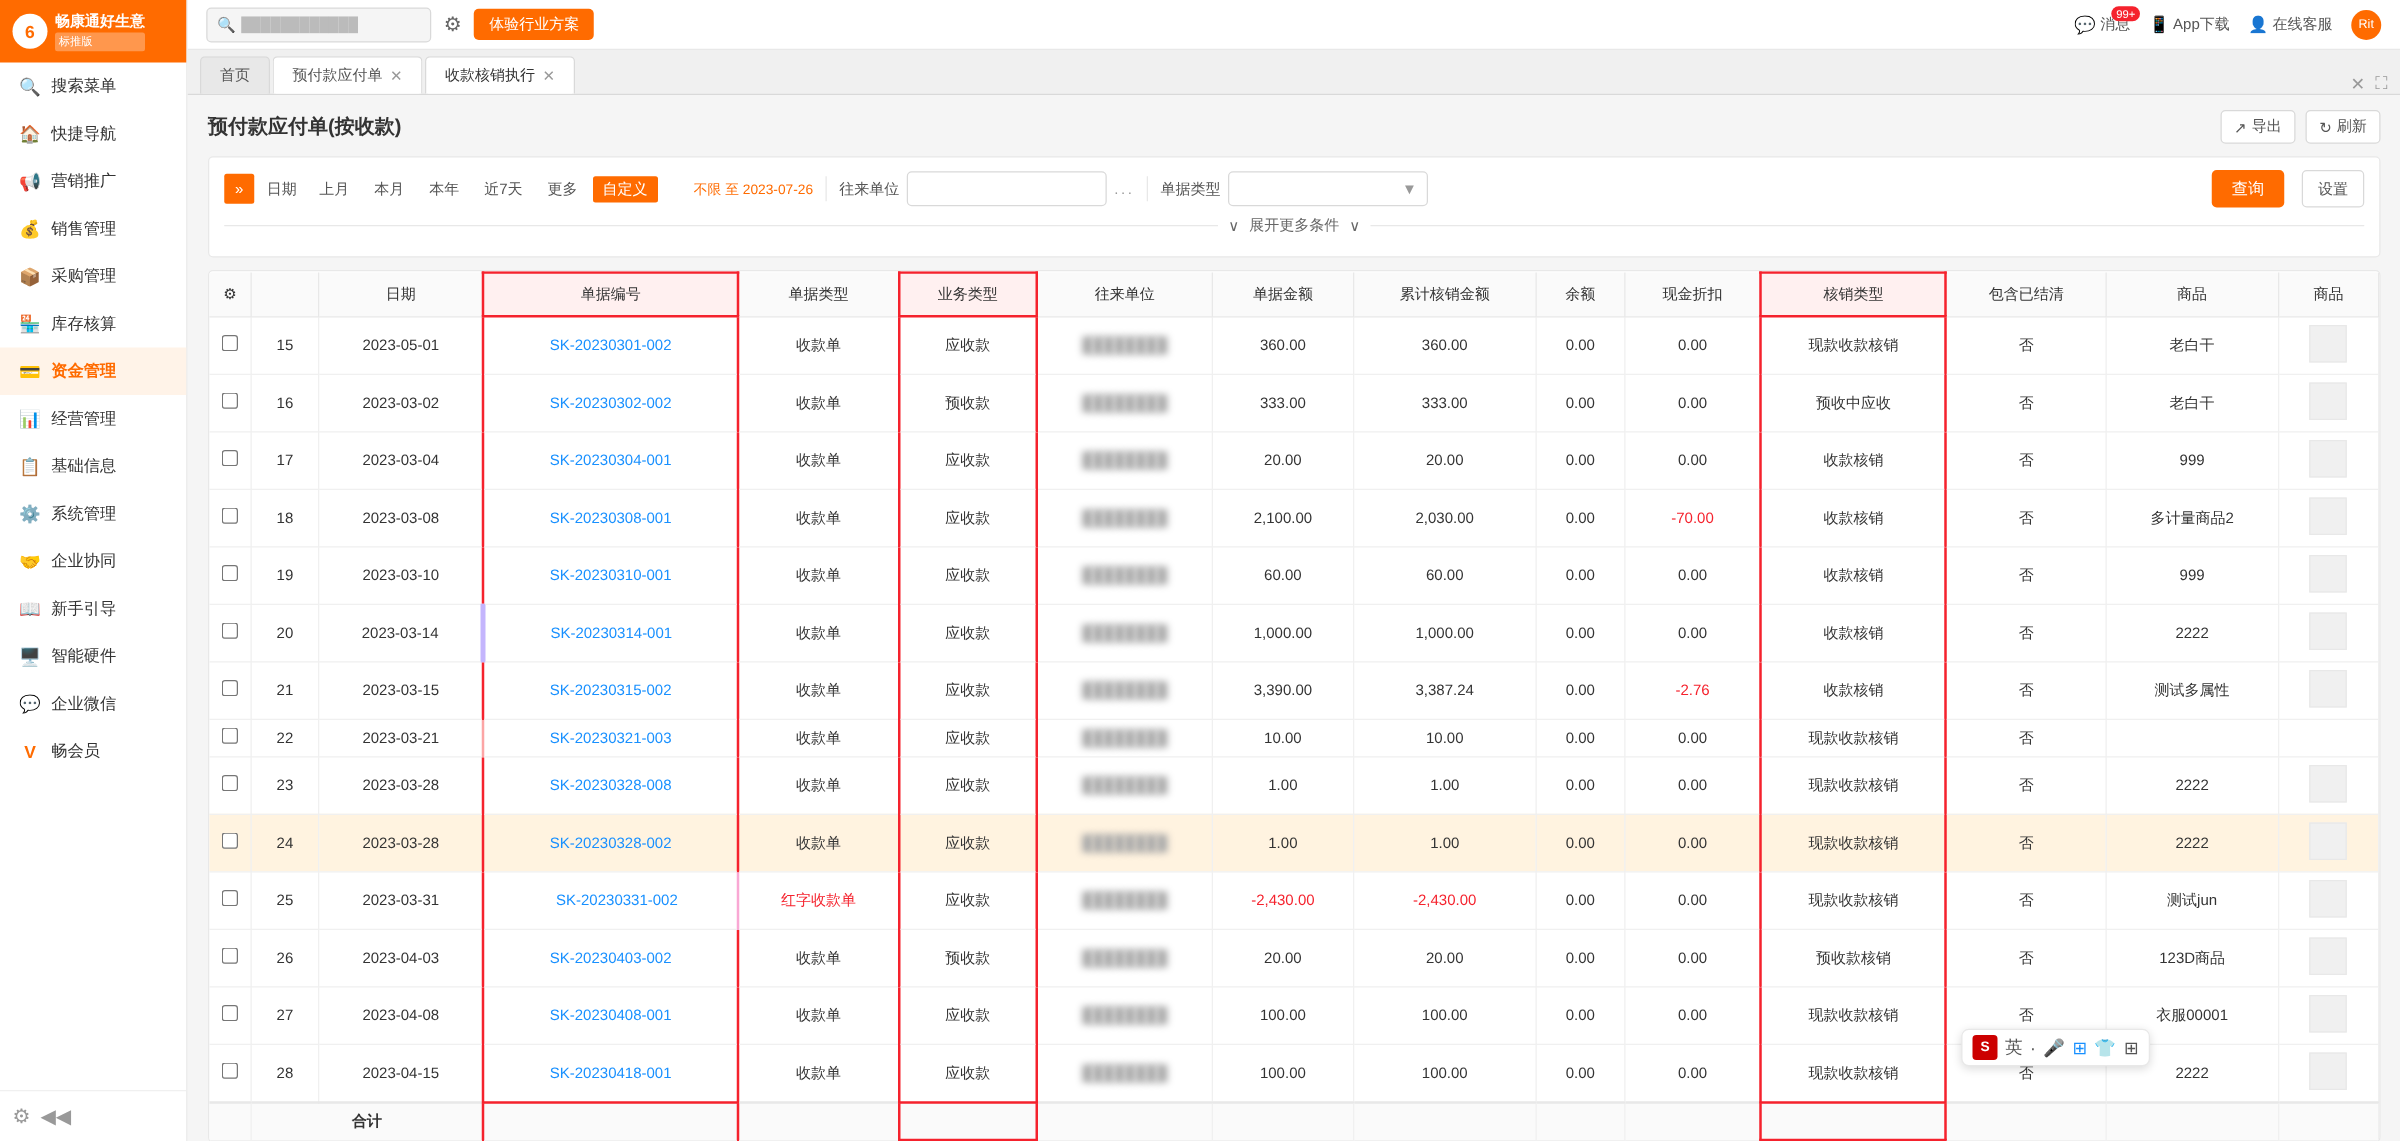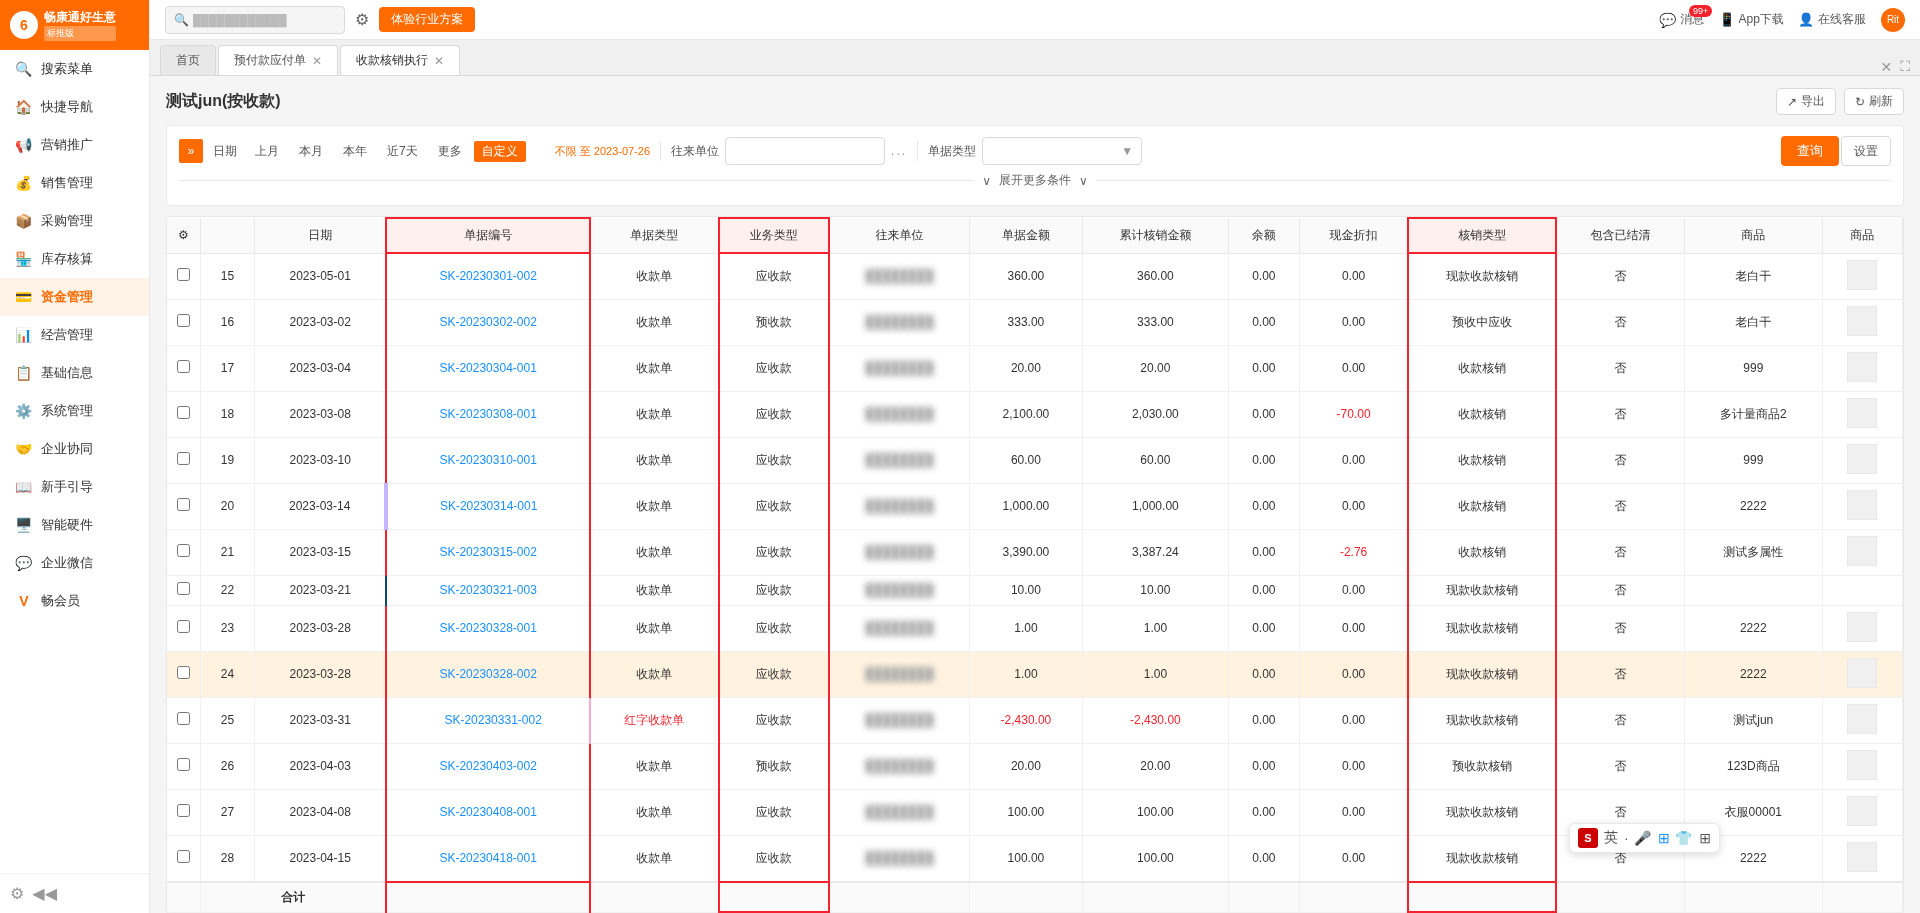--- a/index.html
+++ b/index.html
@@ -218,21 +218,21 @@
     </div>
     <div class="tabs-right">
       <span>✕</span>
       <span>⛶</span>
     </div>
   </div>
 
   <div class="content">
 
     <div class="page-header">
-      <div class="page-title">测试jun(按收款)</div>
+      <div class="page-title">预付款应付单(按收款)</div>
       <div class="page-actions">
         <button class="btn-export">
           <span>↗</span>
           <span>导出</span>
         </button>
         <button class="btn-refresh">
           <span>↻</span>
           <span>刷新</span>
         </button>
       </div>
@@ -266,21 +266,21 @@
         <div class="filter-divider"></div>
 
         <div style="display:flex;align-items:center;gap:6px;">
           <span class="filter-label">单据类型</span>
           <div class="filter-select" style="width:160px;">
             <span style="color:#bbb;font-size:12px;"></span>
             <span class="filter-select-arrow">▼</span>
           </div>
         </div>
 
-        <div style="margin-left:auto;display:flex;gap:2px;">
+        <div style="margin-left:auto;display:flex;gap:14px;">
           <button class="btn-query">查询</button>
           <button class="btn-settings">设置</button>
         </div>
       </div>
 
       <div class="filter-expand">
         <div class="filter-expand-line"></div>
         <span style="margin:0 4px;">∨</span>
         <span>展开更多条件</span>
         <span style="margin:0 4px;">∨</span>
@@ -440,41 +440,41 @@
     <td class="red-text">-2.76</td>
     <td style="border-left:2px solid #f5222d;border-right:2px solid #f5222d;">收款核销</td>
     <td>否</td>
     <td>测试多属性</td>
     <td><div class="thumbnail"></div></td>
   </tr>
             <tr>
     <td><input type="checkbox" style=""></td>
     <td>22</td>
     <td>2023-03-21</td>
-    <td style="border-left:2px solid #0c4a6e;border-right:2px solid #f5222d;">
+    <td style="border-left:2px solid #fca5a5;border-right:2px solid #f5222d;">
       <a class="link-cell">SK-20230321-003</a>
     </td>
     <td>收款单</td>
     <td style="border-left:2px solid #f5222d;border-right:2px solid #f5222d;">应收款</td>
     <td class="blurred">████████</td>
     <td>10.00</td>
     <td>10.00</td>
     <td>0.00</td>
     <td>0.00</td>
     <td style="border-left:2px solid #f5222d;border-right:2px solid #f5222d;">现款收款核销</td>
     <td>否</td>
     <td></td>
     <td></td>
   </tr>
             <tr>
     <td><input type="checkbox" style=""></td>
     <td>23</td>
     <td>2023-03-28</td>
     <td style="border-left:2px solid #f5222d;border-right:2px solid #f5222d;">
-      <a class="link-cell">SK-20230328-001</a>
+      <a class="link-cell">SK-20230328-008</a>
     </td>
     <td>收款单</td>
     <td style="border-left:2px solid #f5222d;border-right:2px solid #f5222d;">应收款</td>
     <td class="blurred">████████</td>
     <td>1.00</td>
     <td>1.00</td>
     <td>0.00</td>
     <td>0.00</td>
     <td style="border-left:2px solid #f5222d;border-right:2px solid #f5222d;">现款收款核销</td>
     <td>否</td>

